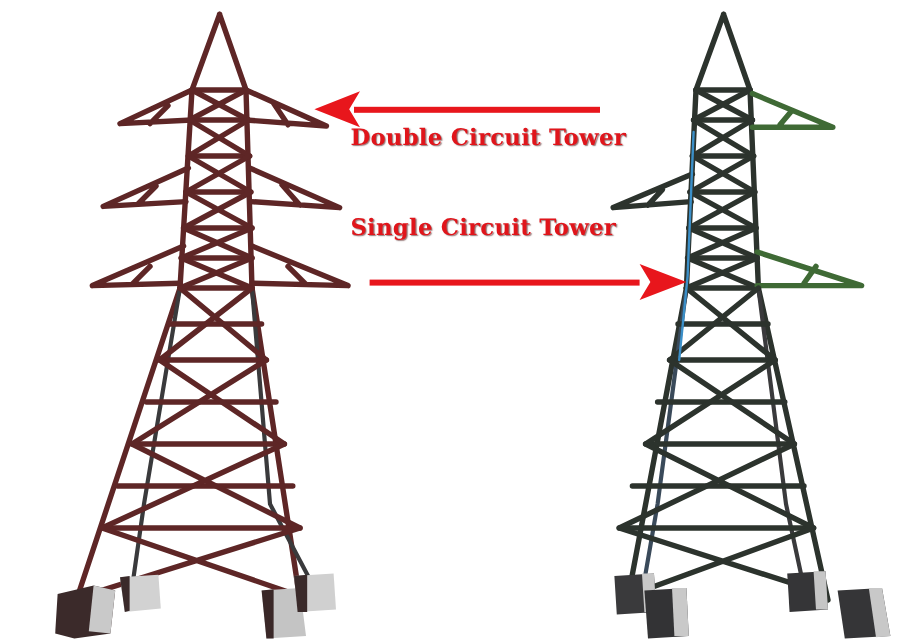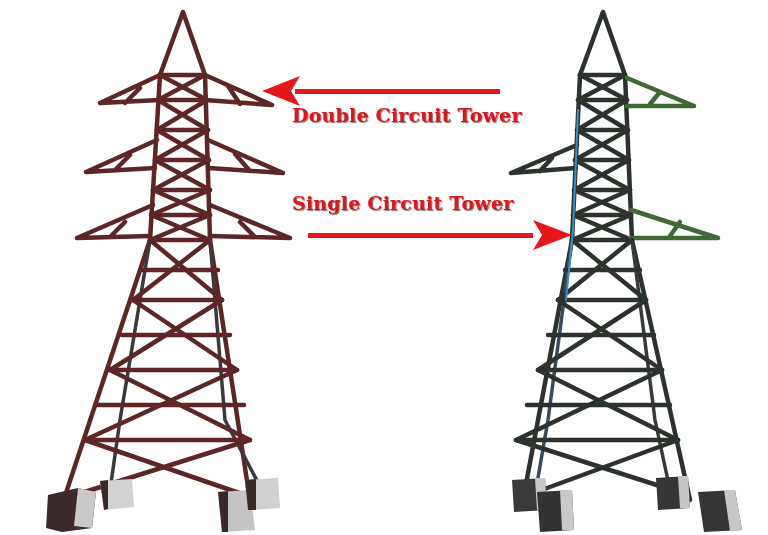--- a/index.html
+++ b/index.html
@@ -9,21 +9,21 @@
     position: absolute;
     font-family: "DejaVu Serif", "Liberation Serif", serif;
     font-weight: bold;
     font-size: 19px;
     color: #e0151b;
     text-shadow: 1px 1px 1px rgba(60,0,0,0.55);
     white-space: nowrap;
     letter-spacing: 0.2px;
   }
   #label-double { left: 292px; top: 104px; }
-  #label-single { left: 292px; top: 192px; }
+  #label-single { left: 292px; top: 179px; }
   svg { position: absolute; left: 0; top: 0; }
 </style>
 </head>
 <body>
 
 <div class="stage">
 
   <svg width="768" height="535" viewBox="0 0 768 535">
     <defs>
       <linearGradient id="redSteel" x1="0" x2="1">

